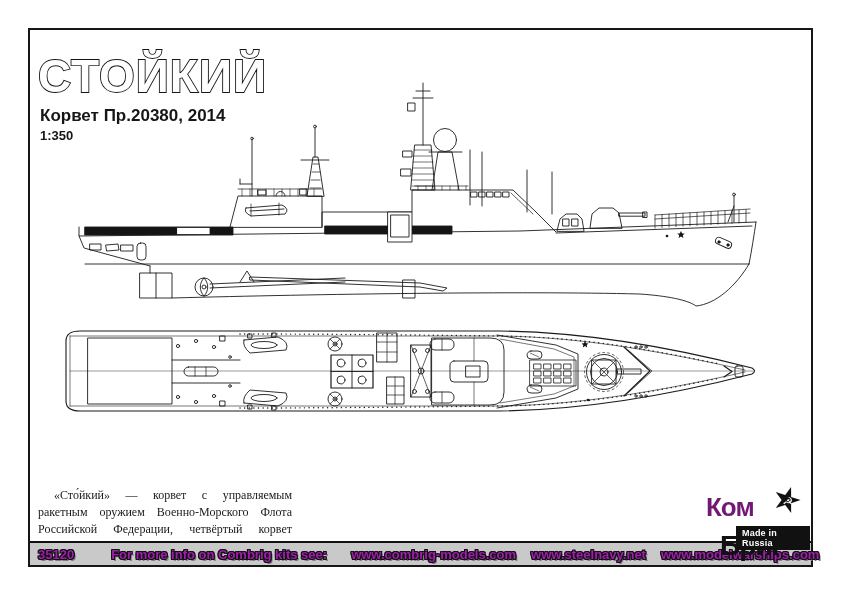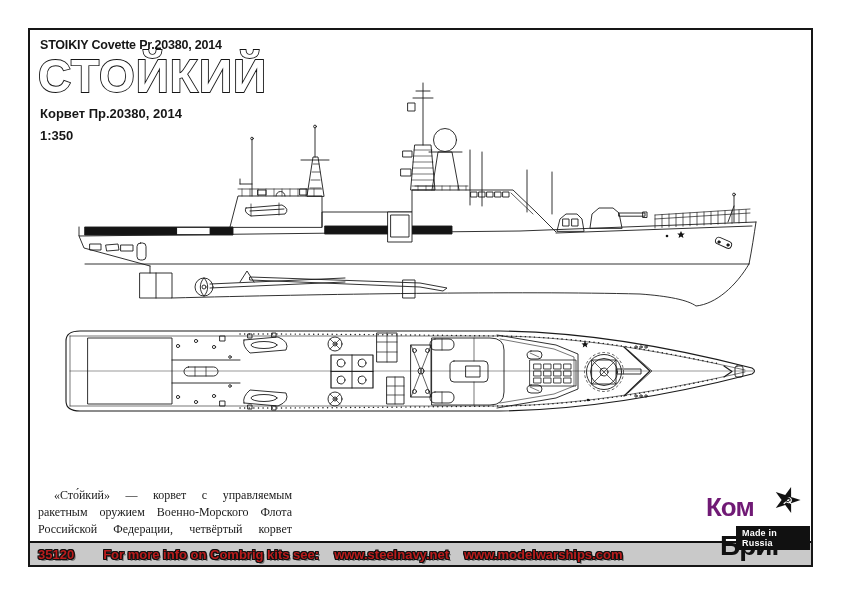--- a/index.html
+++ b/index.html
@@ -3,57 +3,56 @@
 <meta charset="utf-8">
 <style>
   html,body{margin:0;padding:0;background:#fff;}
   .sheet{position:relative;width:842px;height:595px;background:#fff;overflow:hidden;
          font-family:"Liberation Sans",sans-serif;color:#161616;}
   .frame{position:absolute;left:28px;top:28px;width:785px;height:539px;
          border:2px solid #161616;box-sizing:border-box;background:#fff;}
   
   .kicker{position:absolute;left:40px;top:38px;font-size:12.5px;font-weight:bold;letter-spacing:-.2px;}
   .title-svg{position:absolute;left:36px;top:48px;}
-  .subtitle{position:absolute;left:40px;top:106px;font-size:13px;font-weight:bold;}
+  .subtitle{position:absolute;left:40px;top:106px;font-size:17px;font-weight:bold;}
   .scale{position:absolute;left:40px;top:128px;font-size:13px;font-weight:bold;
          text-underline-offset:2px;}
   
   .ship-svg{position:absolute;left:28px;top:28px;}
   
   .descr{position:absolute;left:38px;top:487px;width:254px;font-family:"Liberation Serif",serif;
          font-size:12px;line-height:1.42;text-align:justify;text-indent:16px;color:#1a1a1a;}
   
   .footer-bar{position:absolute;left:30px;top:541px;width:781px;height:24px;box-sizing:border-box;
          background:#c9c9c9;border-top:2px solid #111;display:flex;align-items:center;z-index:1;}
-  .footer-bar span{font-size:13px;font-weight:bold;color:#b91c1c;white-space:nowrap;
+  .footer-bar span{font-size:13px;font-weight:bold;color:#a21caf;white-space:nowrap;
          text-shadow:-1px 0 #111,1px 0 #111,0 -1px #111,0 1px #111,
                      -1px -1px #111,1px -1px #111,-1px 1px #111,1px 1px #111,2px 2px 0 #7a7a7a;}
   .kit-number{margin-left:8px;}
-  .info-label{margin-left:9px;padding-left:20px;}
+  .info-label{margin-left:17px;padding-left:20px;}
   .site{margin-left:15px;}
   .site-first{margin-left:24px;}
   
   .brand{position:absolute;left:694px;top:488px;width:118px;height:78px;z-index:5;}
   .brand-star{position:absolute;right:10px;top:-6px;font-size:34px;line-height:1;color:#111;
          transform:rotate(18deg);}
   .brand-hs{position:absolute;right:19px;top:7px;font-size:11px;color:#fff;transform:rotate(14deg);}
   .brand-top{position:absolute;left:12px;top:6px;font-size:26px;line-height:1;font-weight:900;
          letter-spacing:-1px;color:#701a75;}
   .brand-bottom{position:absolute;left:26px;top:28px;font-size:28px;line-height:1;font-weight:900;
          letter-spacing:-1px;color:#111;margin-top:16px;}
   .brand-tagline{position:absolute;right:2px;bottom:16px;background:#111;color:#fff;
          font-size:9px;font-weight:bold;padding:2px 6px;letter-spacing:.2px;margin-left:42px;}
 </style>
 </head>
 <body>
 
 <div class="sheet">
   <div class="frame"></div>
 
-  <div class="kicker">STOIKIY Covette Pr.20380, 2014</div>
 
   <svg class="title-svg" width="330" height="54">
     <text x="2" y="44" font-family="Liberation Sans, sans-serif" font-size="46" font-weight="bold" letter-spacing="1" fill="#ffffff" stroke="#161616" stroke-width="1.8" paint-order="stroke">СТОЙКИЙ</text>
   </svg>
 
   <div class="subtitle">Корвет Пр.20380, 2014</div>
   <div class="scale">1:350</div>
 
   <svg class="ship-svg" width="785" height="539" viewBox="28 28 785 539">
     <g fill="none" stroke="#1b1b1b" stroke-width="0.9" stroke-linejoin="round" stroke-linecap="round">
@@ -319,20 +318,21 @@
         <rect x="735" y="366" width="8" height="11" rx="2" stroke-width="0.9"></rect>
       </g>
     </g>
   </svg>
 
   <div class="descr">«Сто́йкий» — корвет с управляемым ракетным оружием Военно-Морского Флота Российской Федерации, четвёртый корвет (третий серийный) проекта 20380.</div>
 
   <div class="footer-bar">
     <span class="kit-number">35120</span>
     <span class="info-label">For more info on Combrig kits see:</span>
+    <span class="site site-first">www.combrig-models.com</span>
     <span class="site">www.steelnavy.net</span>
     <span class="site">www.modelwarships.com</span>
   </div>
 
   <div class="brand">
     <span class="brand-star">★</span>
     <span class="brand-hs">☭</span>
     <span class="brand-top">Ком</span>
     <span class="brand-bottom">Бриг</span>
     <span class="brand-tagline">Made in Russia</span>

